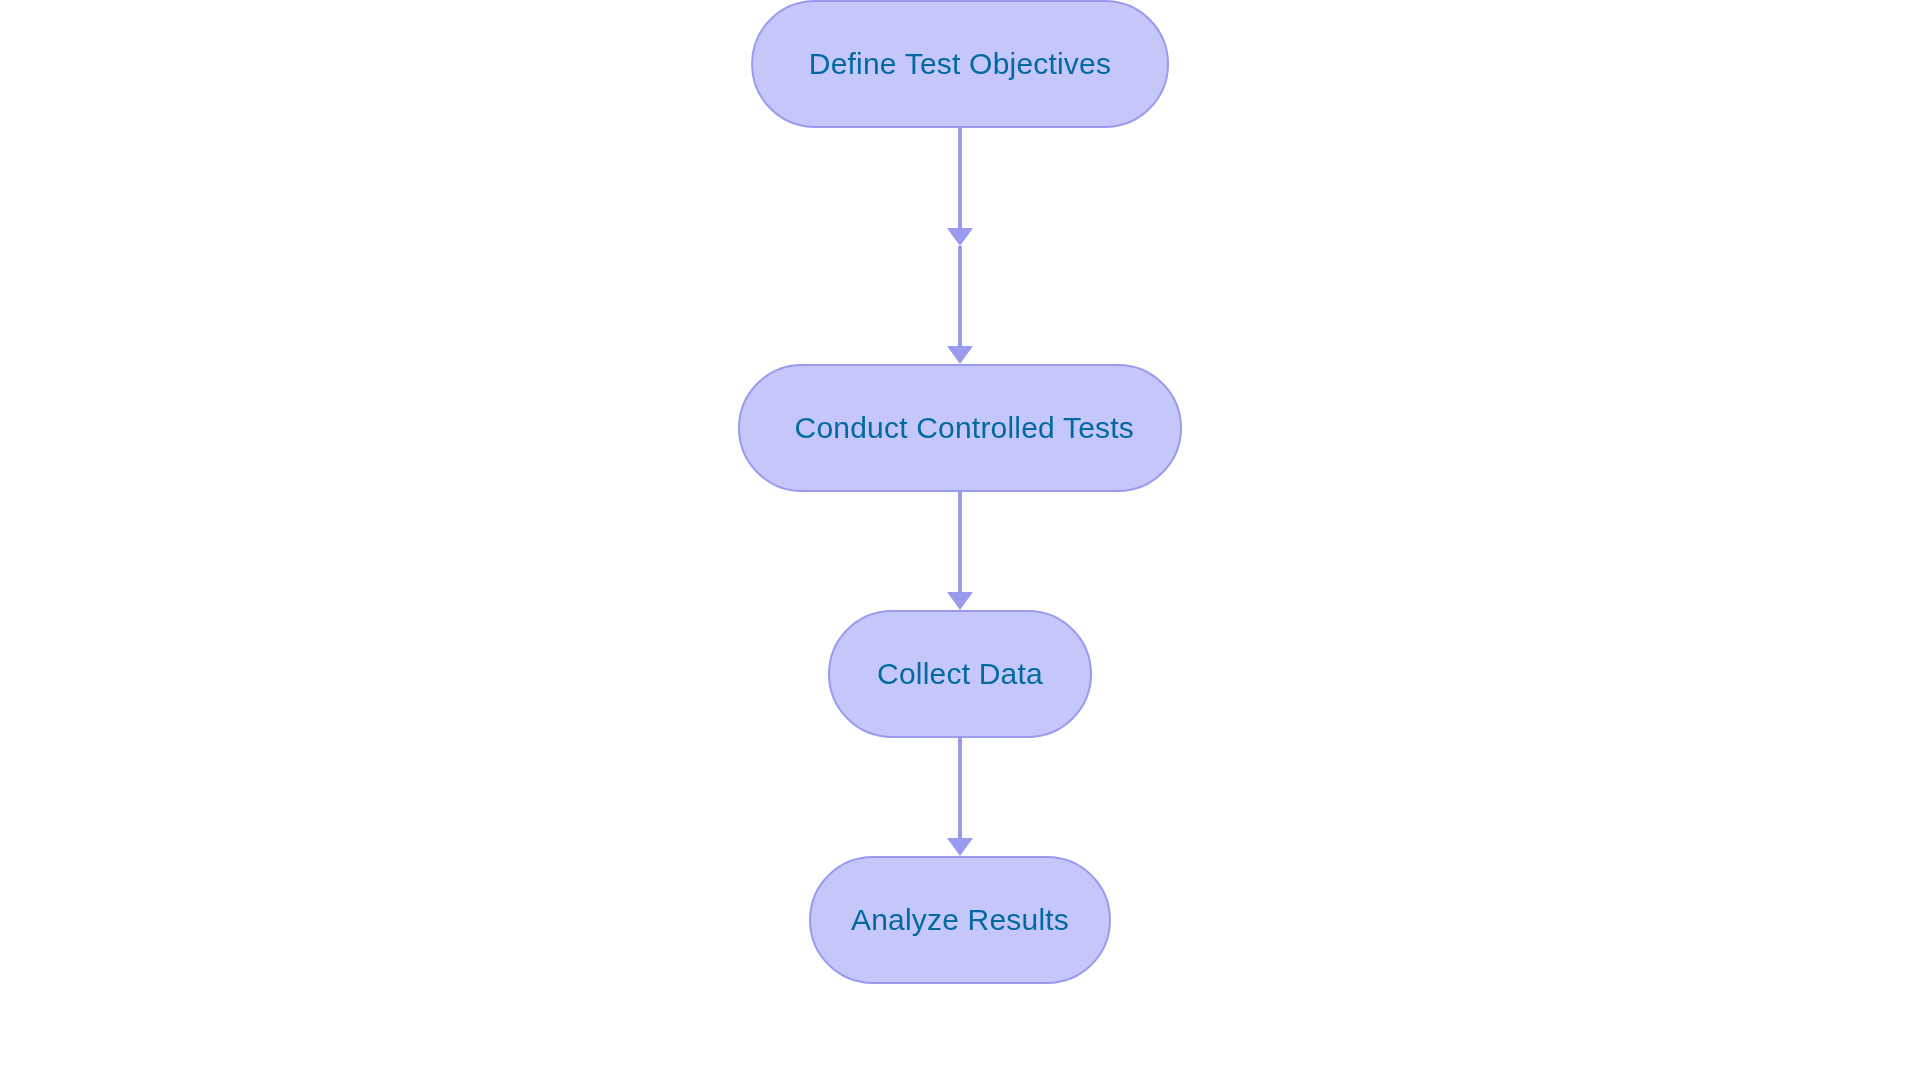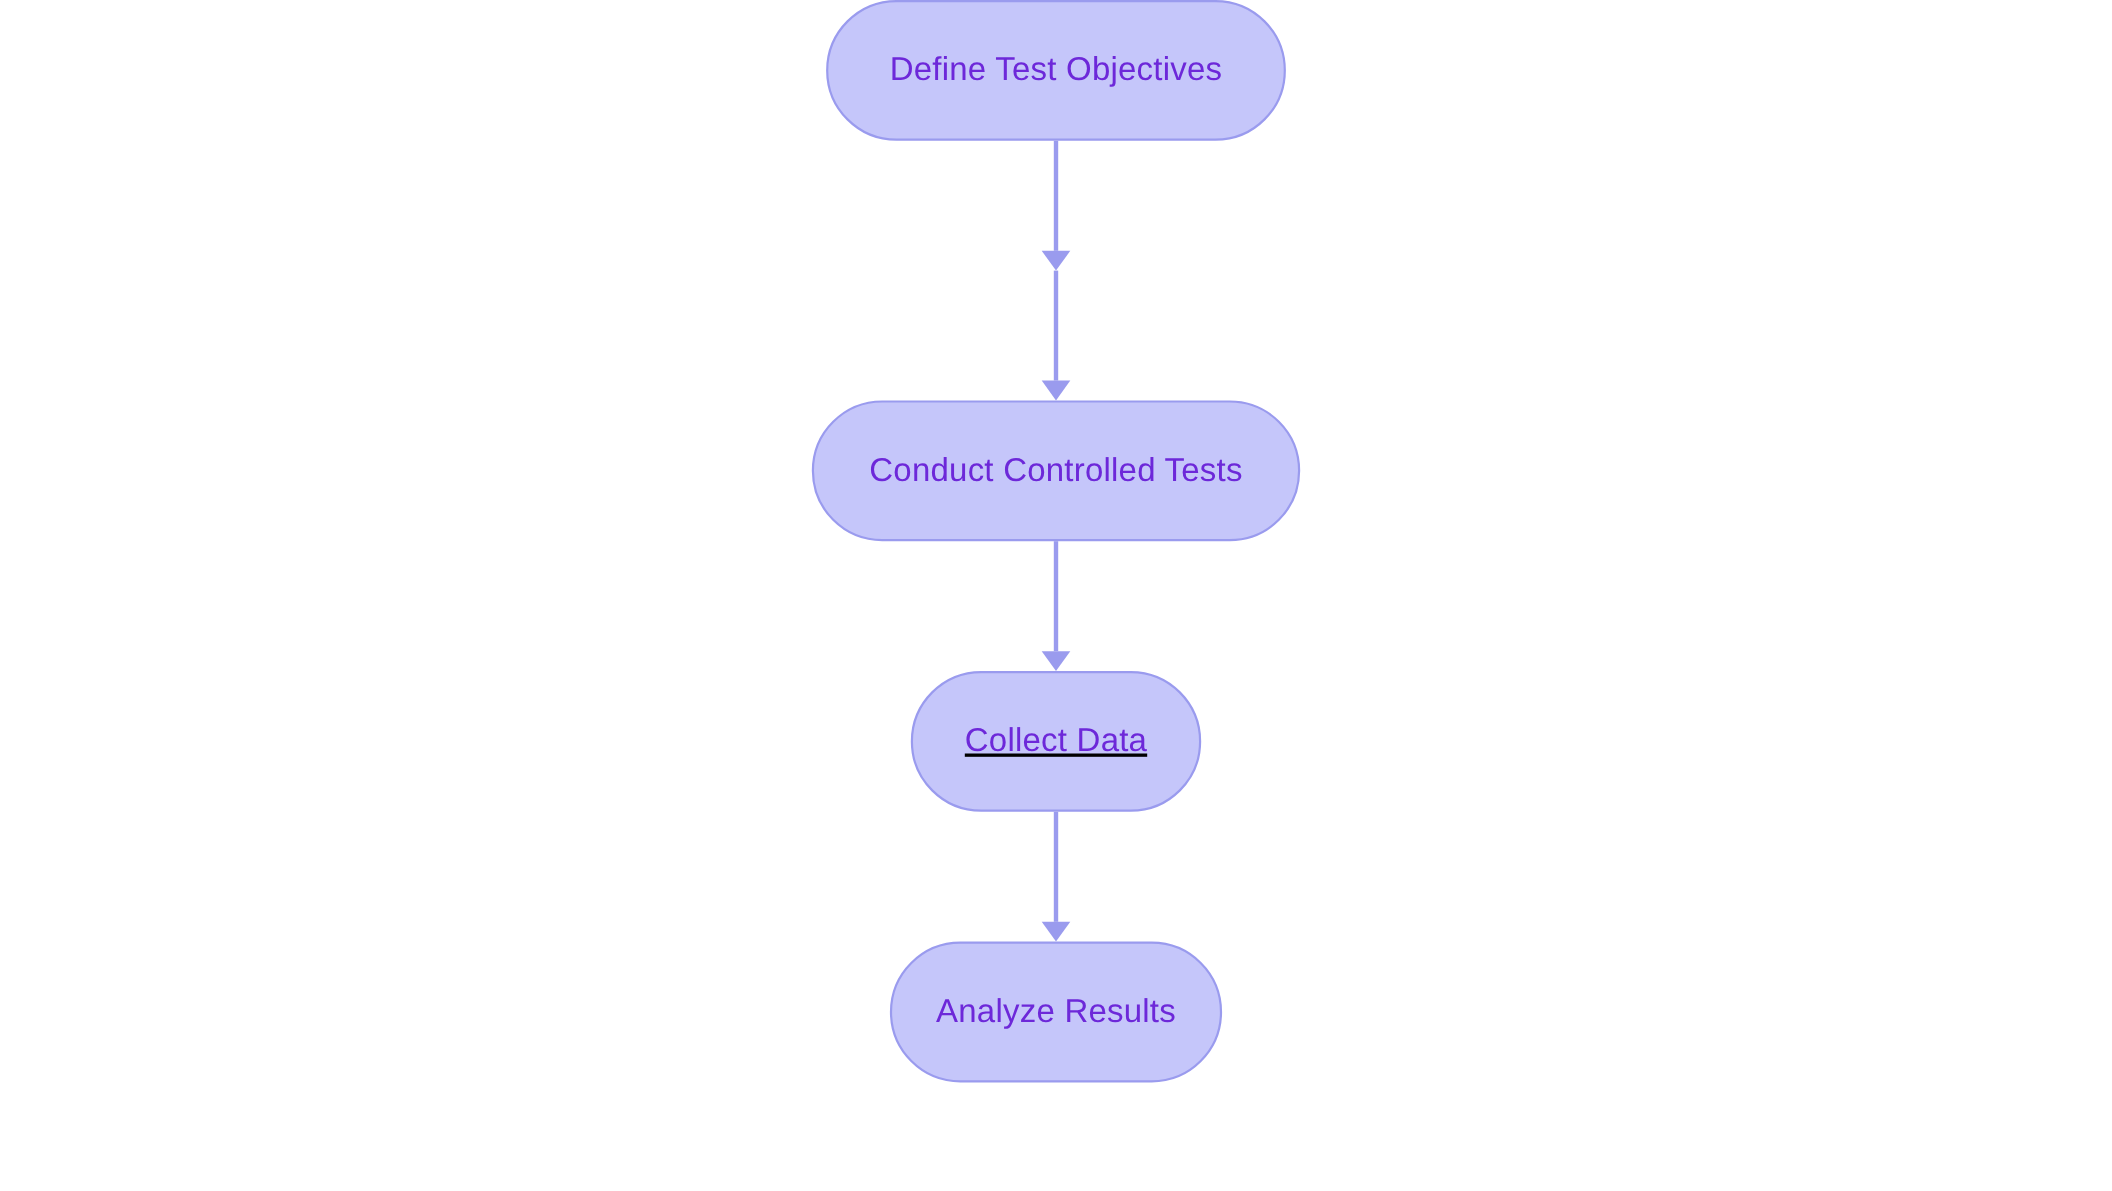--- a/index.html
+++ b/index.html
@@ -41,21 +41,21 @@
     background: #c5c6fa;
     border-radius: 64px;
     display: flex;
     align-items: center;
     justify-content: center;
     padding: 0 46px;
     flex: 0 0 auto;
   }
 
   .node-label {
-    color: #6d28d9;
+    color: #0369a1;
     font-size: 30px;
     font-family: "Liberation Sans", "DejaVu Sans", sans-serif;
     font-weight: 400;
     letter-spacing: 0.2px;
     white-space: nowrap;
     line-height: 1;
   }
 
   .connector {
     position: relative;
@@ -79,22 +79,22 @@
     height: 0;
     border-left: 13px solid transparent;
     border-right: 13px solid transparent;
     border-top: 18px solid #9a9bee;
     flex: 0 0 auto;
   }
 
   
   .node.w-define   { width: 418px; }
   .node.w-select   { width: 404px; }
-  .node.w-conduct  { width: 444px; }
-  .node.w-collect  { width: 264px; text-decoration: underline; }
+  .node.w-conduct  { width: 444px; justify-content: flex-end; }
+  .node.w-collect  { width: 264px; }
   .node.w-analyze  { width: 302px; }
 </style>
 </head>
 <body>
 
 <div id="flow-canvas">
   <div class="flow-column">
 
     <div class="node w-define">
       <span class="node-label">Define Test Objectives</span>

